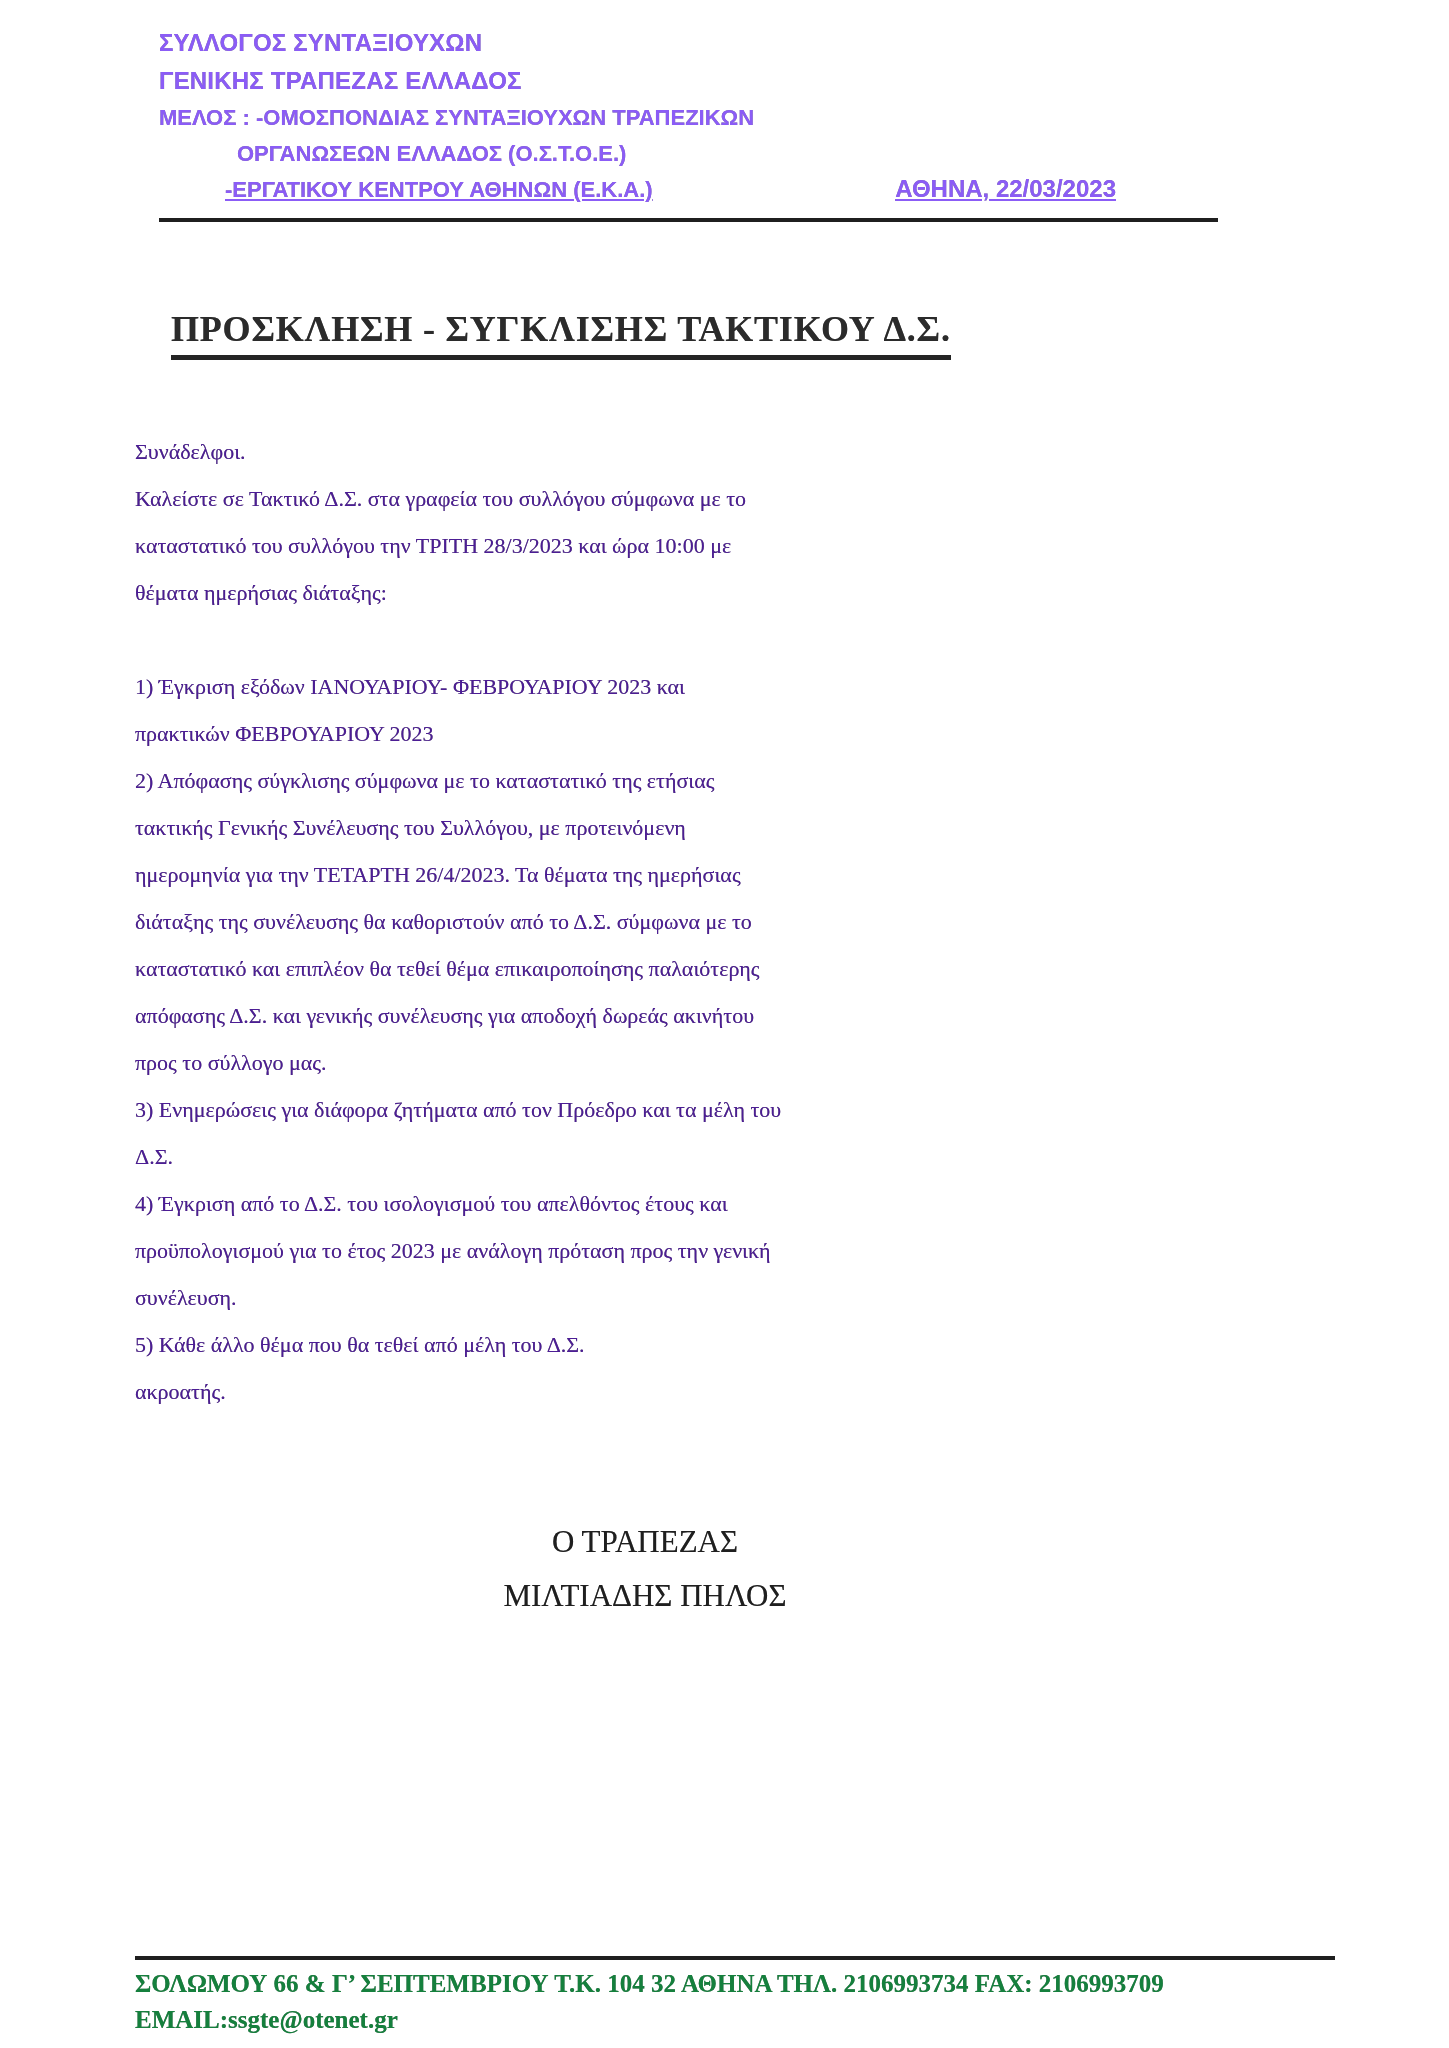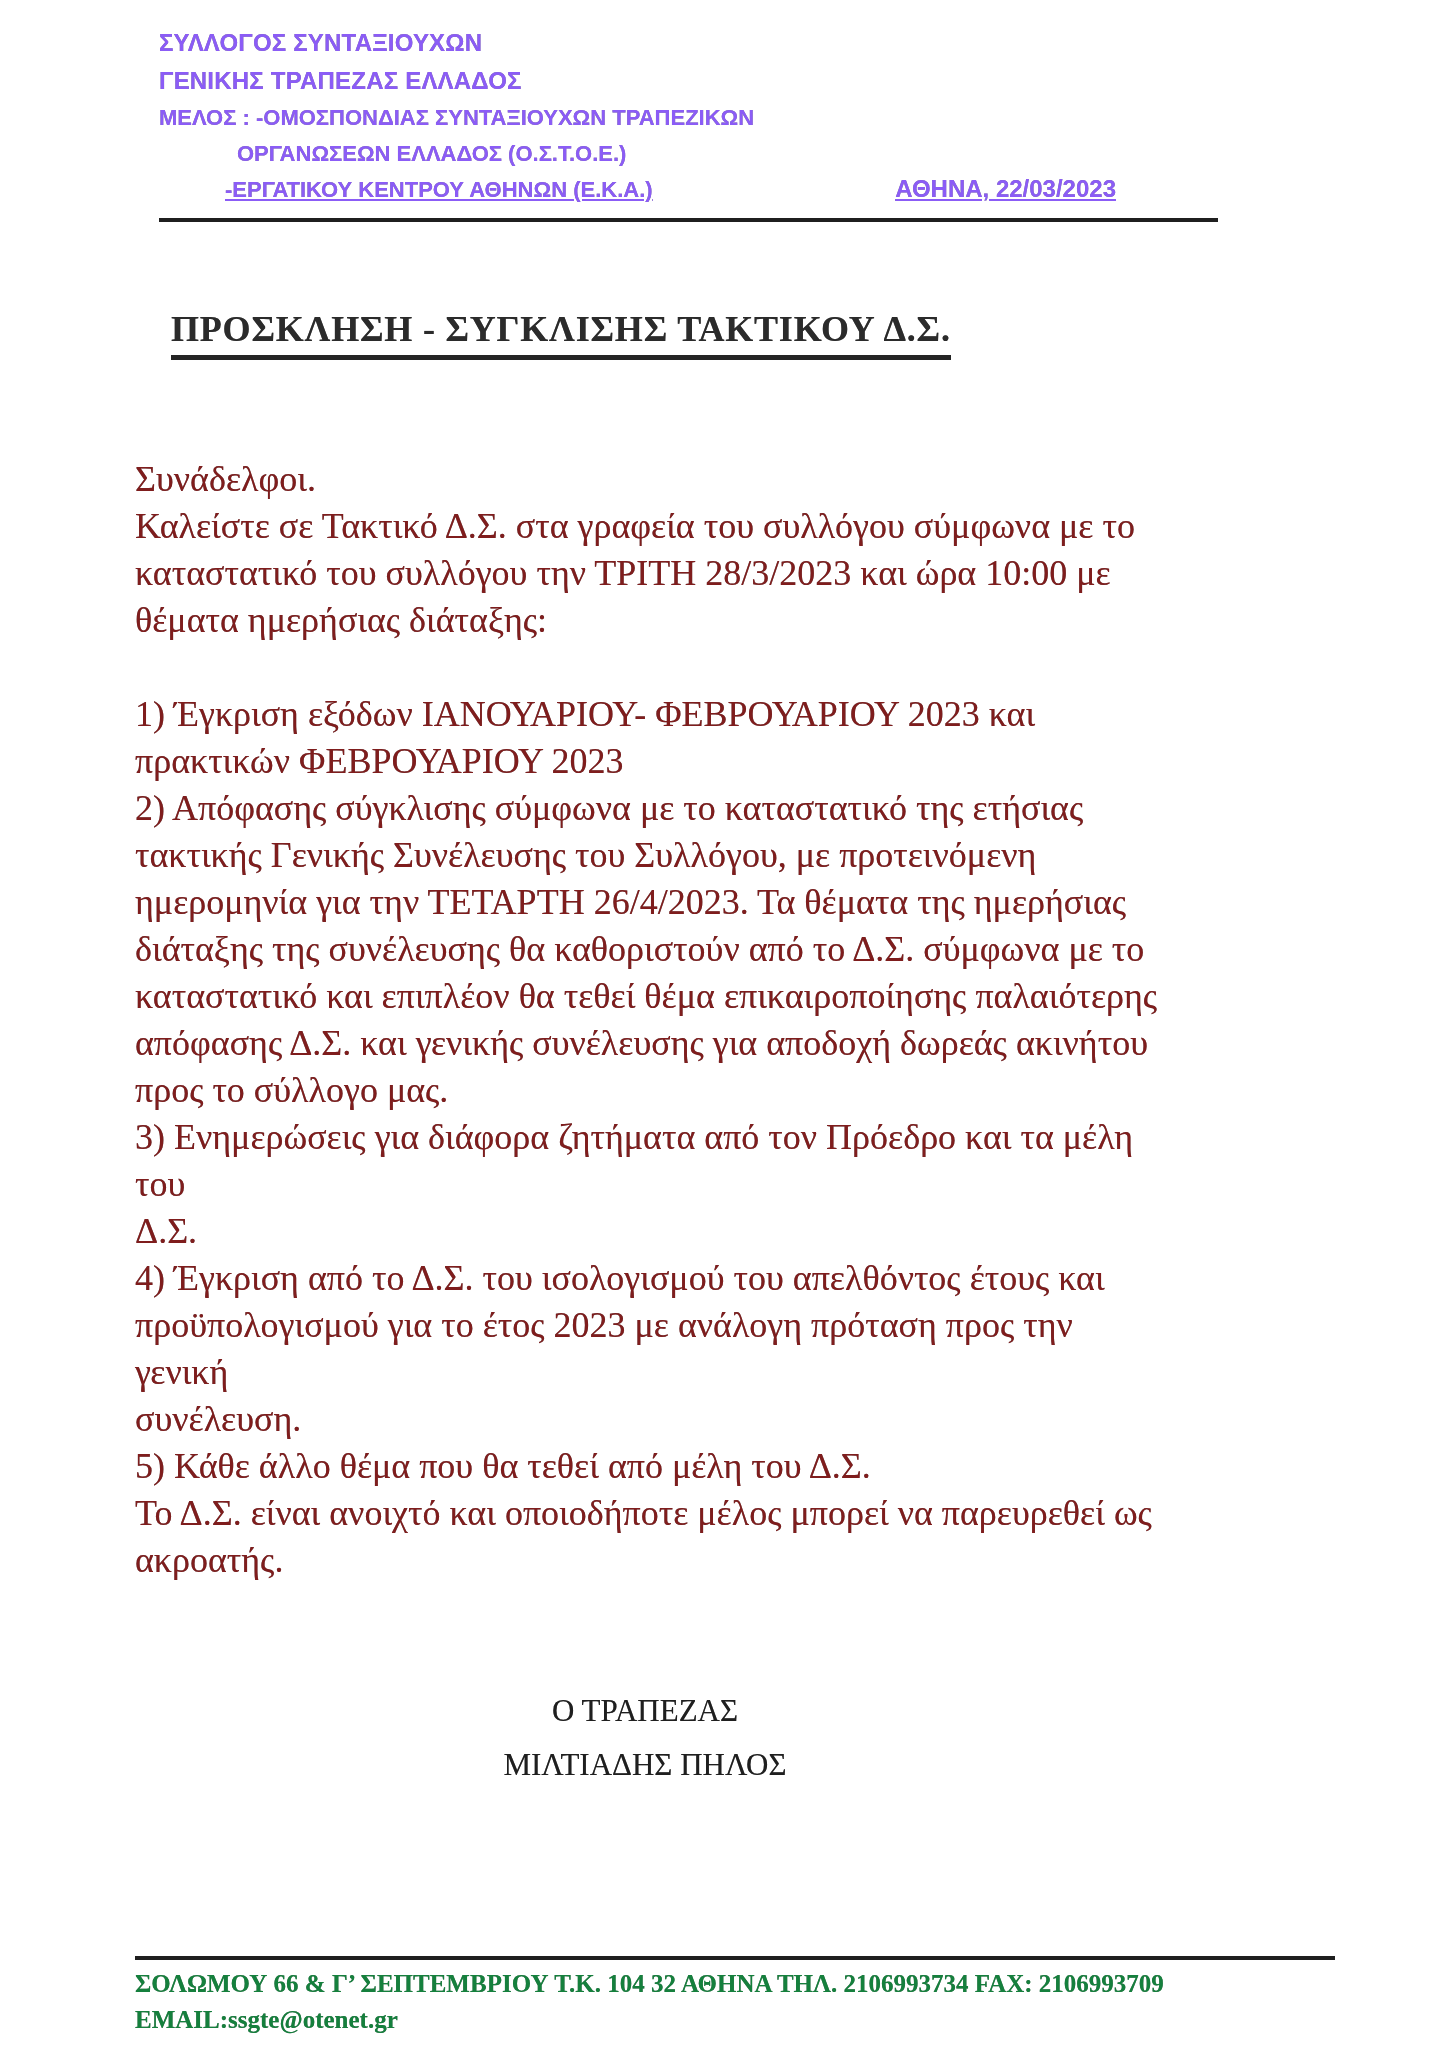--- a/index.html
+++ b/index.html
@@ -69,25 +69,25 @@
     font-family: "Liberation Serif", "DejaVu Serif", serif;
     font-weight: 700;
     font-size: 36px;
     letter-spacing: .8px;
     color: #2b2b2b;
     border-bottom: 5px solid #242424;
     padding-bottom: 5px;
   }
   
   .body-text {
-    margin-top: 96px;
+    margin-top: 68px;
     font-family: "Liberation Serif", "DejaVu Serif", serif;
-    font-size: 36px;
+    font-size: 22px;
     line-height: 47px;
-    color: #7f1d1d;
+    color: #4c1d95;
     max-width: 1040px;
   }
   
   .signature {
     margin-top: 100px;
     width: 1020px;
     text-align: center;
     font-family: "Liberation Serif", "DejaVu Serif", serif;
     font-size: 31px;
     line-height: 54px;
@@ -144,21 +144,20 @@
         <div class="body-line">διάταξης της συνέλευσης θα καθοριστούν από το Δ.Σ. σύμφωνα με το</div>
         <div class="body-line">καταστατικό και επιπλέον θα τεθεί θέμα επικαιροποίησης παλαιότερης</div>
         <div class="body-line">απόφασης Δ.Σ. και γενικής συνέλευσης για αποδοχή δωρεάς ακινήτου</div>
         <div class="body-line">προς το σύλλογο μας.</div>
         <div class="body-line">3) Ενημερώσεις για διάφορα ζητήματα από τον Πρόεδρο και τα μέλη του</div>
         <div class="body-line">Δ.Σ.</div>
         <div class="body-line">4) Έγκριση από το Δ.Σ. του ισολογισμού του απελθόντος έτους και</div>
         <div class="body-line">προϋπολογισμού για το έτος 2023 με ανάλογη πρόταση προς την γενική</div>
         <div class="body-line">συνέλευση.</div>
         <div class="body-line">5) Κάθε άλλο θέμα που θα τεθεί από μέλη του Δ.Σ.</div>
-        <div class="body-line">Το Δ.Σ. είναι ανοιχτό και οποιοδήποτε μέλος μπορεί να παρευρεθεί ως</div>
         <div class="body-line">ακροατής.</div>
       </div>
 
     <div class="signature">
       <div>Ο ΤΡΑΠΕΖΑΣ</div>
       <div>ΜΙΛΤΙΑΔΗΣ ΠΗΛΟΣ</div>
     </div>
 
   </div>
 

